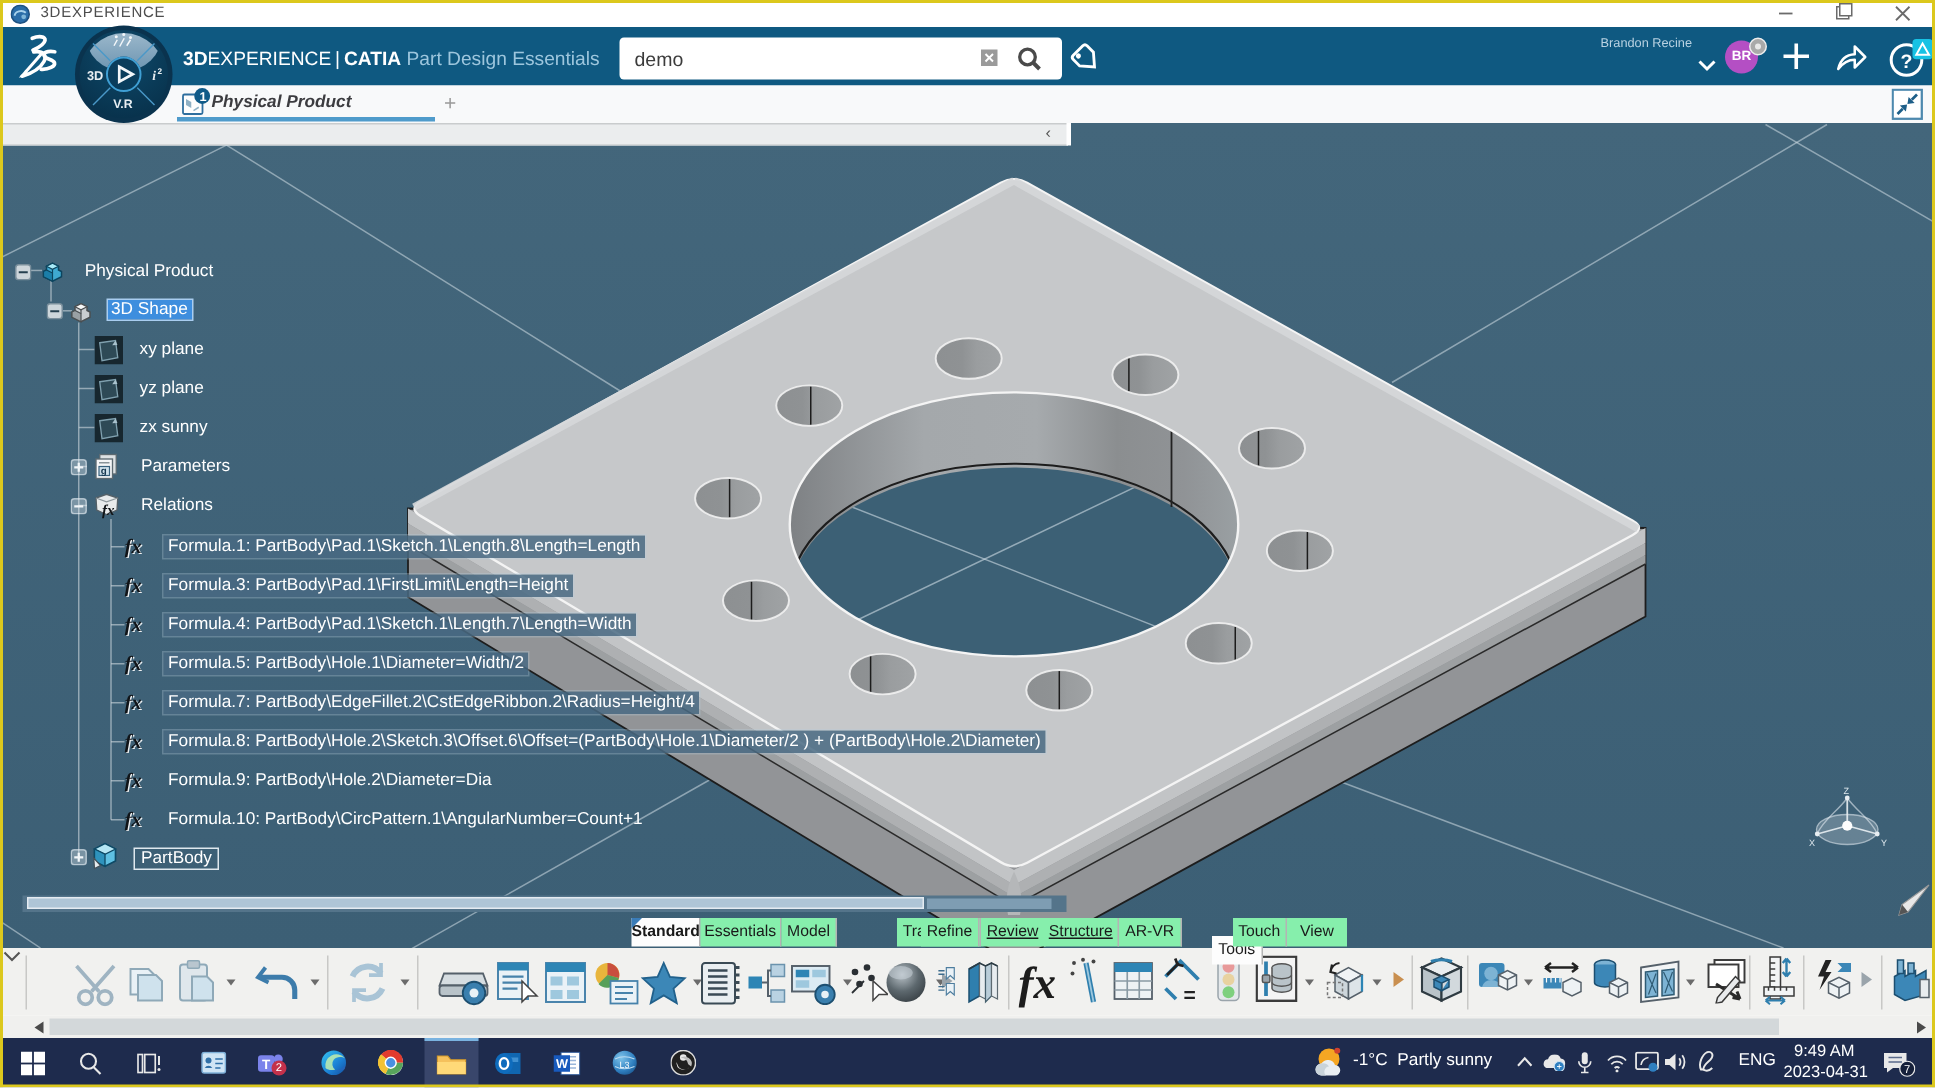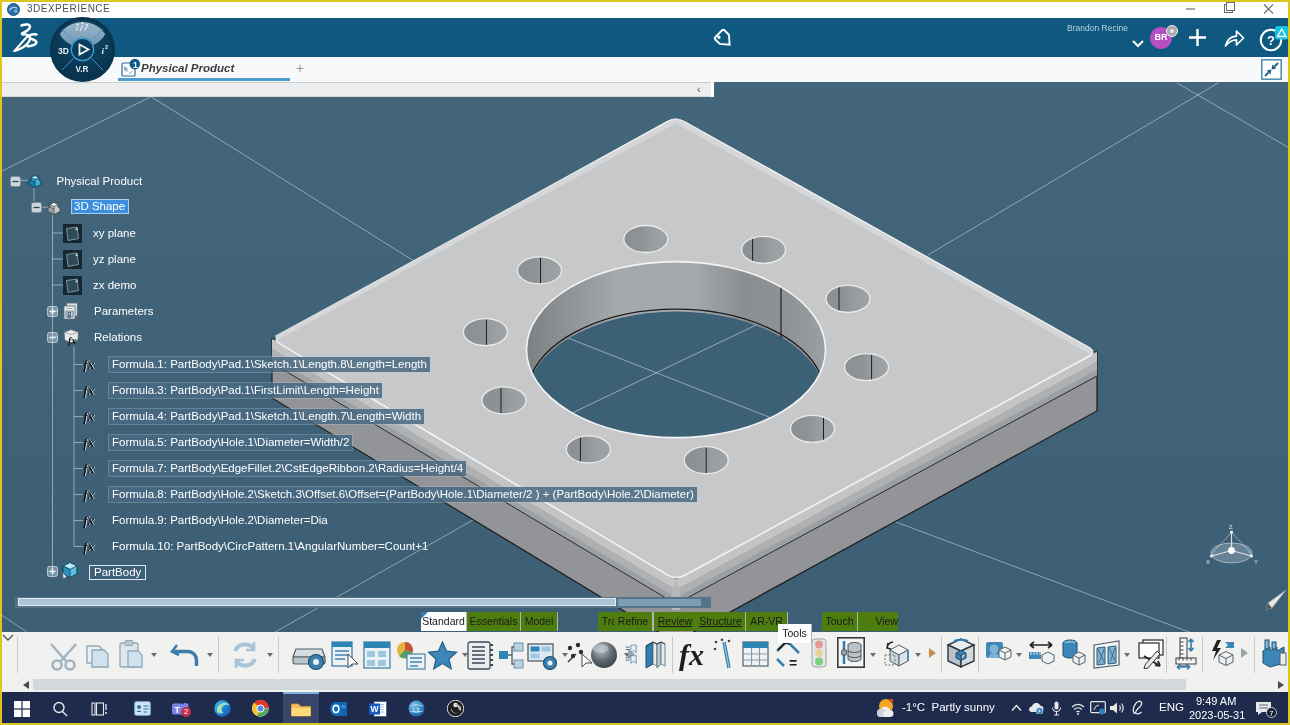--- a/index.html
+++ b/index.html
@@ -29,21 +29,21 @@
   #username { left:1000px; top:23px; width:128px; text-align:right; font-size:8.5px; color:#b9d2e2; }
   #tenant { left:860px; top:35px; width:268px; text-align:right; font-size:12.5px; color:#fff; }
 
   
   #ptab { left:141px; top:61.5px; font-size:11.5px; font-weight:bold; font-style:italic; color:#3c3c40; }
   #plus { left:296px; top:60px; font-size:14px; color:#9a9a9a; }
   #tabline { left:118px; top:78px; width:172px; height:3px; background:#4f9bcb; }
 
   
   #btabs { left:421px; top:612px; height:20px; z-index:6; font-size:11px; color:#1a1a1a; }
-  .btab { position:absolute; top:0; height:19px; line-height:18px; background:#4d7c0f; border-right:1px solid #b4b4b4; white-space:nowrap; text-align:center; font-size:10.5px; }
+  .btab { position:absolute; top:0; height:19px; line-height:18px; background:#86efac; border-right:1px solid #b4b4b4; white-space:nowrap; text-align:center; font-size:10.5px; }
   .btab.active { background:#fdfdfd; }
 
   
   .trow { position:absolute; white-space:nowrap; font-size:11.5px; color:#fff; }
   .fsel { background:rgba(73,106,130,0.85); outline:1px solid rgba(185,205,220,0.32); padding:1px 3px 2px 3px; margin:-1px -3px -2px -3px; }
 
   
   #btcorner { left:421px; top:612px; width:0; height:0; border-left:7px solid #3a7cb8; border-bottom:7px solid transparent; z-index:7; }
 
   
@@ -123,20 +123,30 @@
     <text x="56" y="33" font-size="5.5" font-weight="bold" fill="#e8eef2" font-family="Liberation Sans">2</text>
     <text x="26.5" y="56" font-size="8.2" font-weight="bold" fill="#e8eef2" font-family="Liberation Sans">V.R</text>
     <g fill="#f2f6f9">
       <circle cx="28.5" cy="8.5" r="1"></circle>
         <circle cx="33.5" cy="7" r="1"></circle>
         <circle cx="38" cy="9" r="1"></circle>
       <path d="M27 14.5 l2.2 -4 M30.8 15 l3 -5.5 M35.5 14.5 l2.5 -4" stroke="#f2f6f9" stroke-width="1" fill="none"></path>
     </g>
   </svg>
 
+  <div class="abs" id="appname"><b>3D</b>EXPERIENCE | <b>CATIA</b>&nbsp;<span class="lt">Part Design Essentials</span></div>
+  <div class="abs" id="searchbox">
+      <span class="txt">demo</span>
+    <svg style="position:absolute;right:8px;top:5px;width:48px;height:18px" viewBox="0 0 48 18">
+      <rect x="2" y="3" width="11" height="11" fill="#9a9a9a"></rect>
+      <path d="M5 6 l5 5 M10 6 l-5 5" stroke="#fff" stroke-width="1.3"></path>
+      <circle cx="33" cy="8" r="5.2" fill="none" stroke="#4a4a4a" stroke-width="2.2"></circle>
+      <line x1="37" y1="12" x2="41" y2="16" stroke="#4a4a4a" stroke-width="2.6"></line>
+    </svg>
+  </div>
 
   <svg class="abs" style="left:713px;top:26px;width:26px;height:26px" viewBox="0 0 26 26">
     <g transform="rotate(-45 11 13)">
       <path d="M6.5 5.5 L15.5 5.5 Q17.5 5.5 17.5 7.5 L17.5 13.5 L11 21 L4.5 13.5 L4.5 7.5 Q4.5 5.5 6.5 5.5 Z" fill="none" stroke="#fff" stroke-width="1.9"></path>
       <circle cx="8.6" cy="8.2" r="1.7" fill="#fff"></circle>
     </g>
   </svg>
   <div class="abs" id="username">Brandon Recine</div>
 
   <svg class="abs" style="left:1132px;top:40px;width:12px;height:8px" viewBox="0 0 12 8">
@@ -297,31 +307,31 @@
         </g>
 </g>
   </svg>
 
   <div class="abs" style="left:15px;top:597px;width:696px;height:11px;background:#54748a;z-index:5;">
     <div style="position:absolute;left:3px;top:1px;width:598px;height:8px;background:#aec5d6;border:1px solid #e4ebf1;"></div>
     <div style="position:absolute;left:603px;top:2px;width:83px;height:7px;background:#7e9db3;"></div>
   </div>
 
   <div class="abs" id="btabs">
-    <div class="btab active" style="left:0px;width:46px;">Standard</div>
+    <div class="btab active" style="left:0px;width:46px;font-weight:bold;">Standard</div>
     <div class="btab" style="left:46px;width:54px;">Essentials</div>
     <div class="btab" style="left:100px;width:37px;">Model</div>
     <div class="btab" style="left:137px;width:56px;margin-left:40px;">Transform</div>
     <div class="btab" style="left:193px;width:39px;">Refine</div>
     <div class="btab" style="left:233px;width:43px;text-decoration:underline;">Review</div>
     <div class="btab" style="left:275px;width:50px;text-decoration:underline;">Structure</div>
     <div class="btab" style="left:325px;width:42px;">AR-VR</div>
-    <div class="btab active" style="left:357px;width:34px;margin-top:12px;">Tools</div>
+    <div class="btab active" style="left:387px;width:34px;margin-top:12px;">Tools</div>
     <div class="btab" style="left:401px;width:36px;">Touch</div>
-    <div class="btab" style="left:437px;width:40px;border-right:none;text-align:right;">View</div>
+    <div class="btab" style="left:437px;width:40px;border-right:none;">View</div>
   </div>
   <div class="abs" id="btcorner"></div>
 
   <svg class="abs" style="left:1205px;top:524px;width:54px;height:46px" viewBox="0 0 54 46">
     <ellipse cx="26.5" cy="29" rx="20.5" ry="10" fill="#cfdce4" fill-opacity="0.28" stroke="#dfe8ee" stroke-opacity="0.6" stroke-width="0.9"></ellipse>
     <path d="M26.5 8 C20 17 10 23 6.5 32 M26.5 8 C33 17 43 23 46.5 32" stroke="#dfe8ee" stroke-opacity="0.6" fill="none" stroke-width="0.9"></path>
     <path d="M26.5 26.5 L6.5 32 M26.5 26.5 L46.5 32 M26.5 26.5 L26.5 8" stroke="#e8eef2" stroke-opacity="0.9" stroke-width="1.2"></path>
     <circle cx="26.5" cy="26.5" r="3.4" fill="#fdfdfd"></circle>
     <circle cx="6.5" cy="32" r="1.6" fill="#e8eef2"></circle>
     <circle cx="46.5" cy="32" r="1.6" fill="#e8eef2"></circle>
@@ -380,21 +390,21 @@
 <rect x="0" y="0" width="19" height="19" fill="#17272f"></rect>
 <path d="M3.5 4.5 L14 3 L15.5 14.5 L5 16.5 Z" fill="#2e4a56" stroke="#7fa0ae" stroke-width="0.9"></path>
 <path d="M14 3 L15.3 6 L11.8 6.2 Z" fill="#a9c2cd"></path>
 </svg>
 <div class="trow" style="left:93px;top:252.5px;z-index:3">yz plane</div>
 <svg class="abs" style="left:63px;top:275.7px;width:19px;height:19px;z-index:3" viewBox="0 0 19 19">
 <rect x="0" y="0" width="19" height="19" fill="#17272f"></rect>
 <path d="M3.5 4.5 L14 3 L15.5 14.5 L5 16.5 Z" fill="#2e4a56" stroke="#7fa0ae" stroke-width="0.9"></path>
 <path d="M14 3 L15.3 6 L11.8 6.2 Z" fill="#a9c2cd"></path>
 </svg>
-<div class="trow" style="left:93px;top:278.5px;z-index:3">zx demo</div>
+<div class="trow" style="left:93px;top:278.5px;z-index:3">zx sunny</div>
 <svg class="abs" style="left:47px;top:305.8px;width:11px;height:11px;z-index:3" viewBox="0 0 11 11">
         <rect x="0.5" y="0.5" width="10" height="10" rx="2" fill="rgba(235,243,248,0.35)" stroke="rgba(240,247,252,0.6)"></rect>
         <path d="M2.5 5.5 H8.5 M5.5 2.5 V8.5" stroke="#f2f6f9" stroke-width="1.5"></path>
       </svg>
 <svg class="abs" style="left:62px;top:301.5px;width:18px;height:19px;z-index:3" viewBox="0 0 18 19">
 <rect x="4.5" y="1" width="11" height="13" fill="#dde1e3" stroke="#5d6a71" stroke-width="0.9"></rect>
 <rect x="2" y="4" width="11" height="13" fill="#f5f6f7" stroke="#5d6a71" stroke-width="0.9"></rect>
 <rect x="4" y="9" width="7" height="6" fill="#cfe0ea" stroke="#39627e" stroke-width="0.8"></rect>
 <text x="5.2" y="14.3" font-size="6.5" fill="#17374f" font-family="Liberation Sans" font-weight="bold">g</text>
 <path d="M4 6.5 H11" stroke="#8a9499" stroke-width="0.9"></path>
@@ -848,21 +858,21 @@
 <svg class="abs" style="left:1109px;top:701px;width:16px;height:14px;z-index:5" viewBox="0 0 16 14">
         <path d="M1 5 h3 l4 -3.5 v11 l-4 -3.5 h-3 Z" fill="#e8e8e8"></path>
 <path d="M10.5 4.5 a4.5 4.5 0 0 1 0 5 M12.5 2.5 a7.5 7.5 0 0 1 0 9" stroke="#e8e8e8" stroke-width="1.2" fill="none"></path>
       </svg>
 <svg class="abs" style="left:1131px;top:700px;width:13px;height:16px;z-index:5" viewBox="0 0 13 16">
         <path d="M3 13 C1 9 4 3 7 1.5 C10 0.5 11.5 3 10 5.5 C8.5 8 5 9 4.5 13 Z" fill="none" stroke="#e8e8e8" stroke-width="1.3"></path>
 <path d="M4.5 13 q3 2 6 -1" stroke="#e8e8e8" stroke-width="1.3" fill="none"></path>
       </svg>
 <div class="tbtxt" style="left:1159px;top:701px;">ENG</div>
 <div class="tbtxt" style="left:1196px;top:694.5px;font-size:11px;">9:49 AM</div>
-<div class="tbtxt" style="left:1189px;top:708.5px;font-size:11px;">2023-05-31</div>
+<div class="tbtxt" style="left:1189px;top:708.5px;font-size:11px;">2023-04-31</div>
 <svg class="abs" style="left:1255px;top:700px;width:22px;height:18px;z-index:5" viewBox="0 0 22 18">
         <path d="M1 2 h15 v10 h-9 l-4 3 v-3 h-2 Z" fill="#e8e8e8"></path>
 <path d="M4 5 h9 M4 8 h9" stroke="#5a6a8a" stroke-width="1"></path>
 <circle cx="16.5" cy="12.5" r="5" fill="#16203a" stroke="#e8e8e8" stroke-width="0.8"></circle>
 <text x="14.3" y="15.5" font-size="7.5" fill="#fff" font-family="Liberation Sans">7</text>
       </svg>
 </div>
 
   <div class="abs frame" style="left:0;top:0;width:1290px;height:2px;"></div>
   <div class="abs frame" style="left:0;top:723px;width:1290px;height:2px;"></div>

